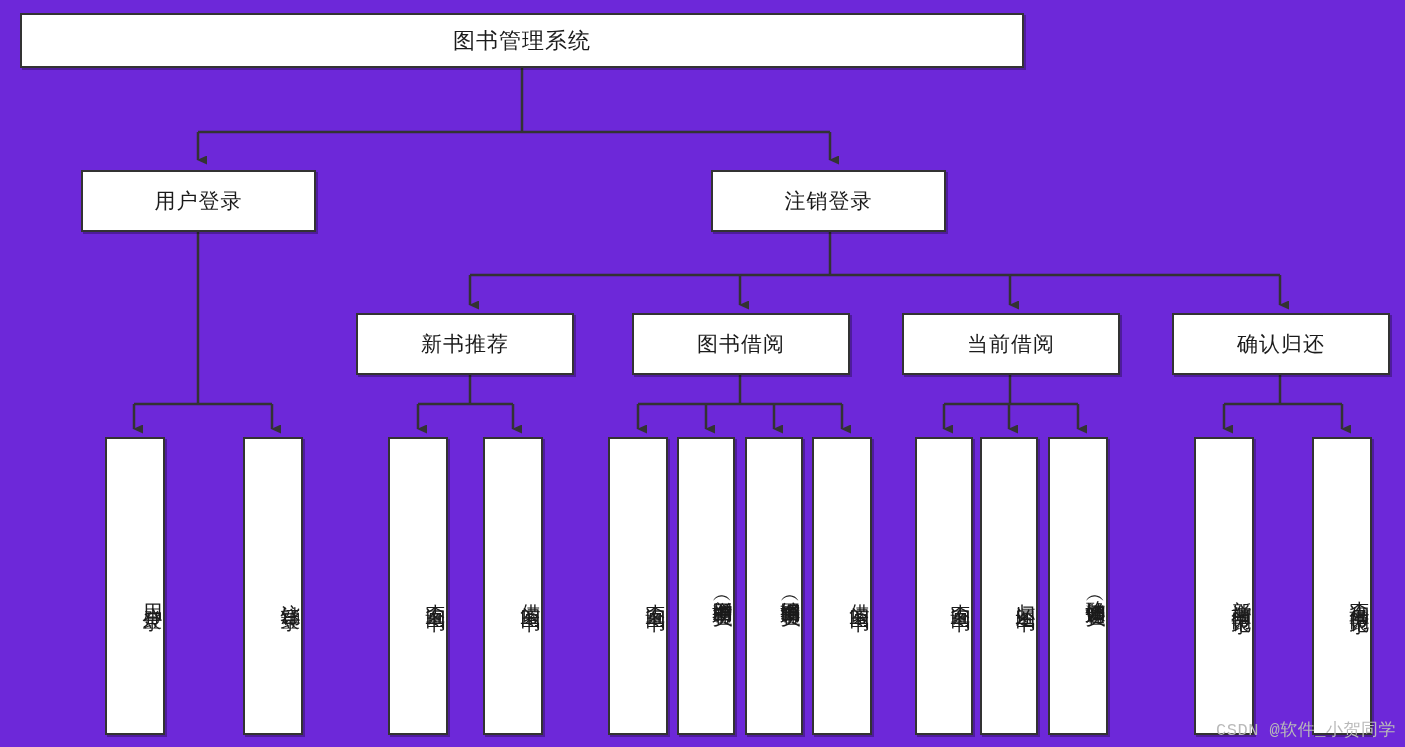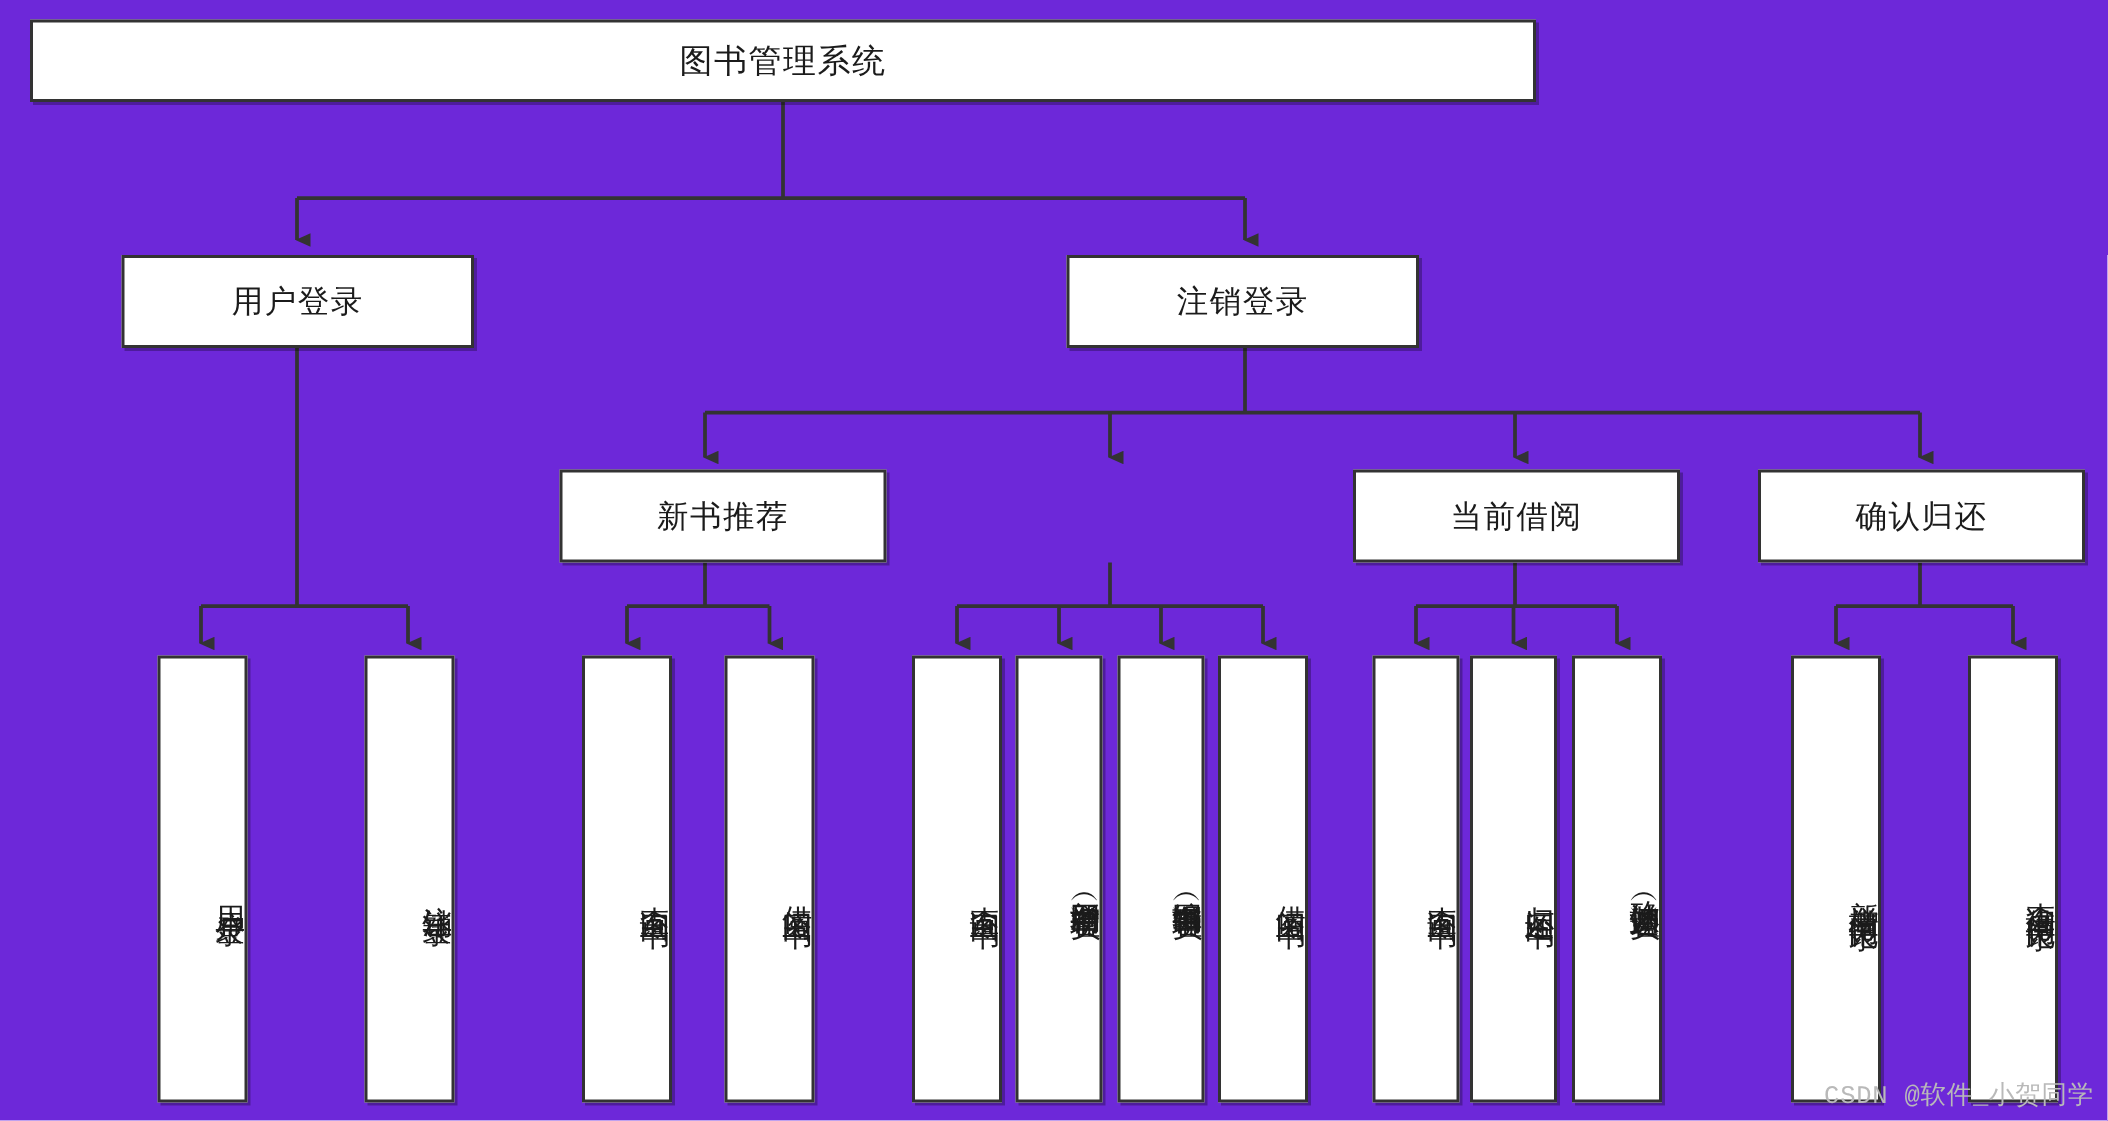--- a/index.html
+++ b/index.html
@@ -132,24 +132,27 @@
   </div>
 
   <div class="node" style="left:81px; top:170px; width:235px; height:62px;">
     <span class="label">用户登录</span>
   </div>
 
   <div class="node" style="left:711px; top:170px; width:235px; height:62px;">
     <span class="label">注销登录</span>
   </div>
 
-  <div class="node" style="left:373px; top:313px; width:218px; height:62px;">
+  <div class="node" style="left:356px; top:313px; width:218px; height:62px;">
     <span class="label">新书推荐</span>
   </div>
 
+  <div class="node" style="left:632px; top:313px; width:218px; height:62px;">
+    <span class="label">图书借阅</span>
+  </div>
 
   <div class="node" style="left:902px; top:313px; width:218px; height:62px;align-items:center;">
     <span class="label">当前借阅</span>
   </div>
 
   <div class="node" style="left:1172px; top:313px; width:218px; height:62px;">
     <span class="label">确认归还</span>
   </div>
 
   <div class="node leaf" style="left:105px; top:437px; width:60px; height:298px;">

